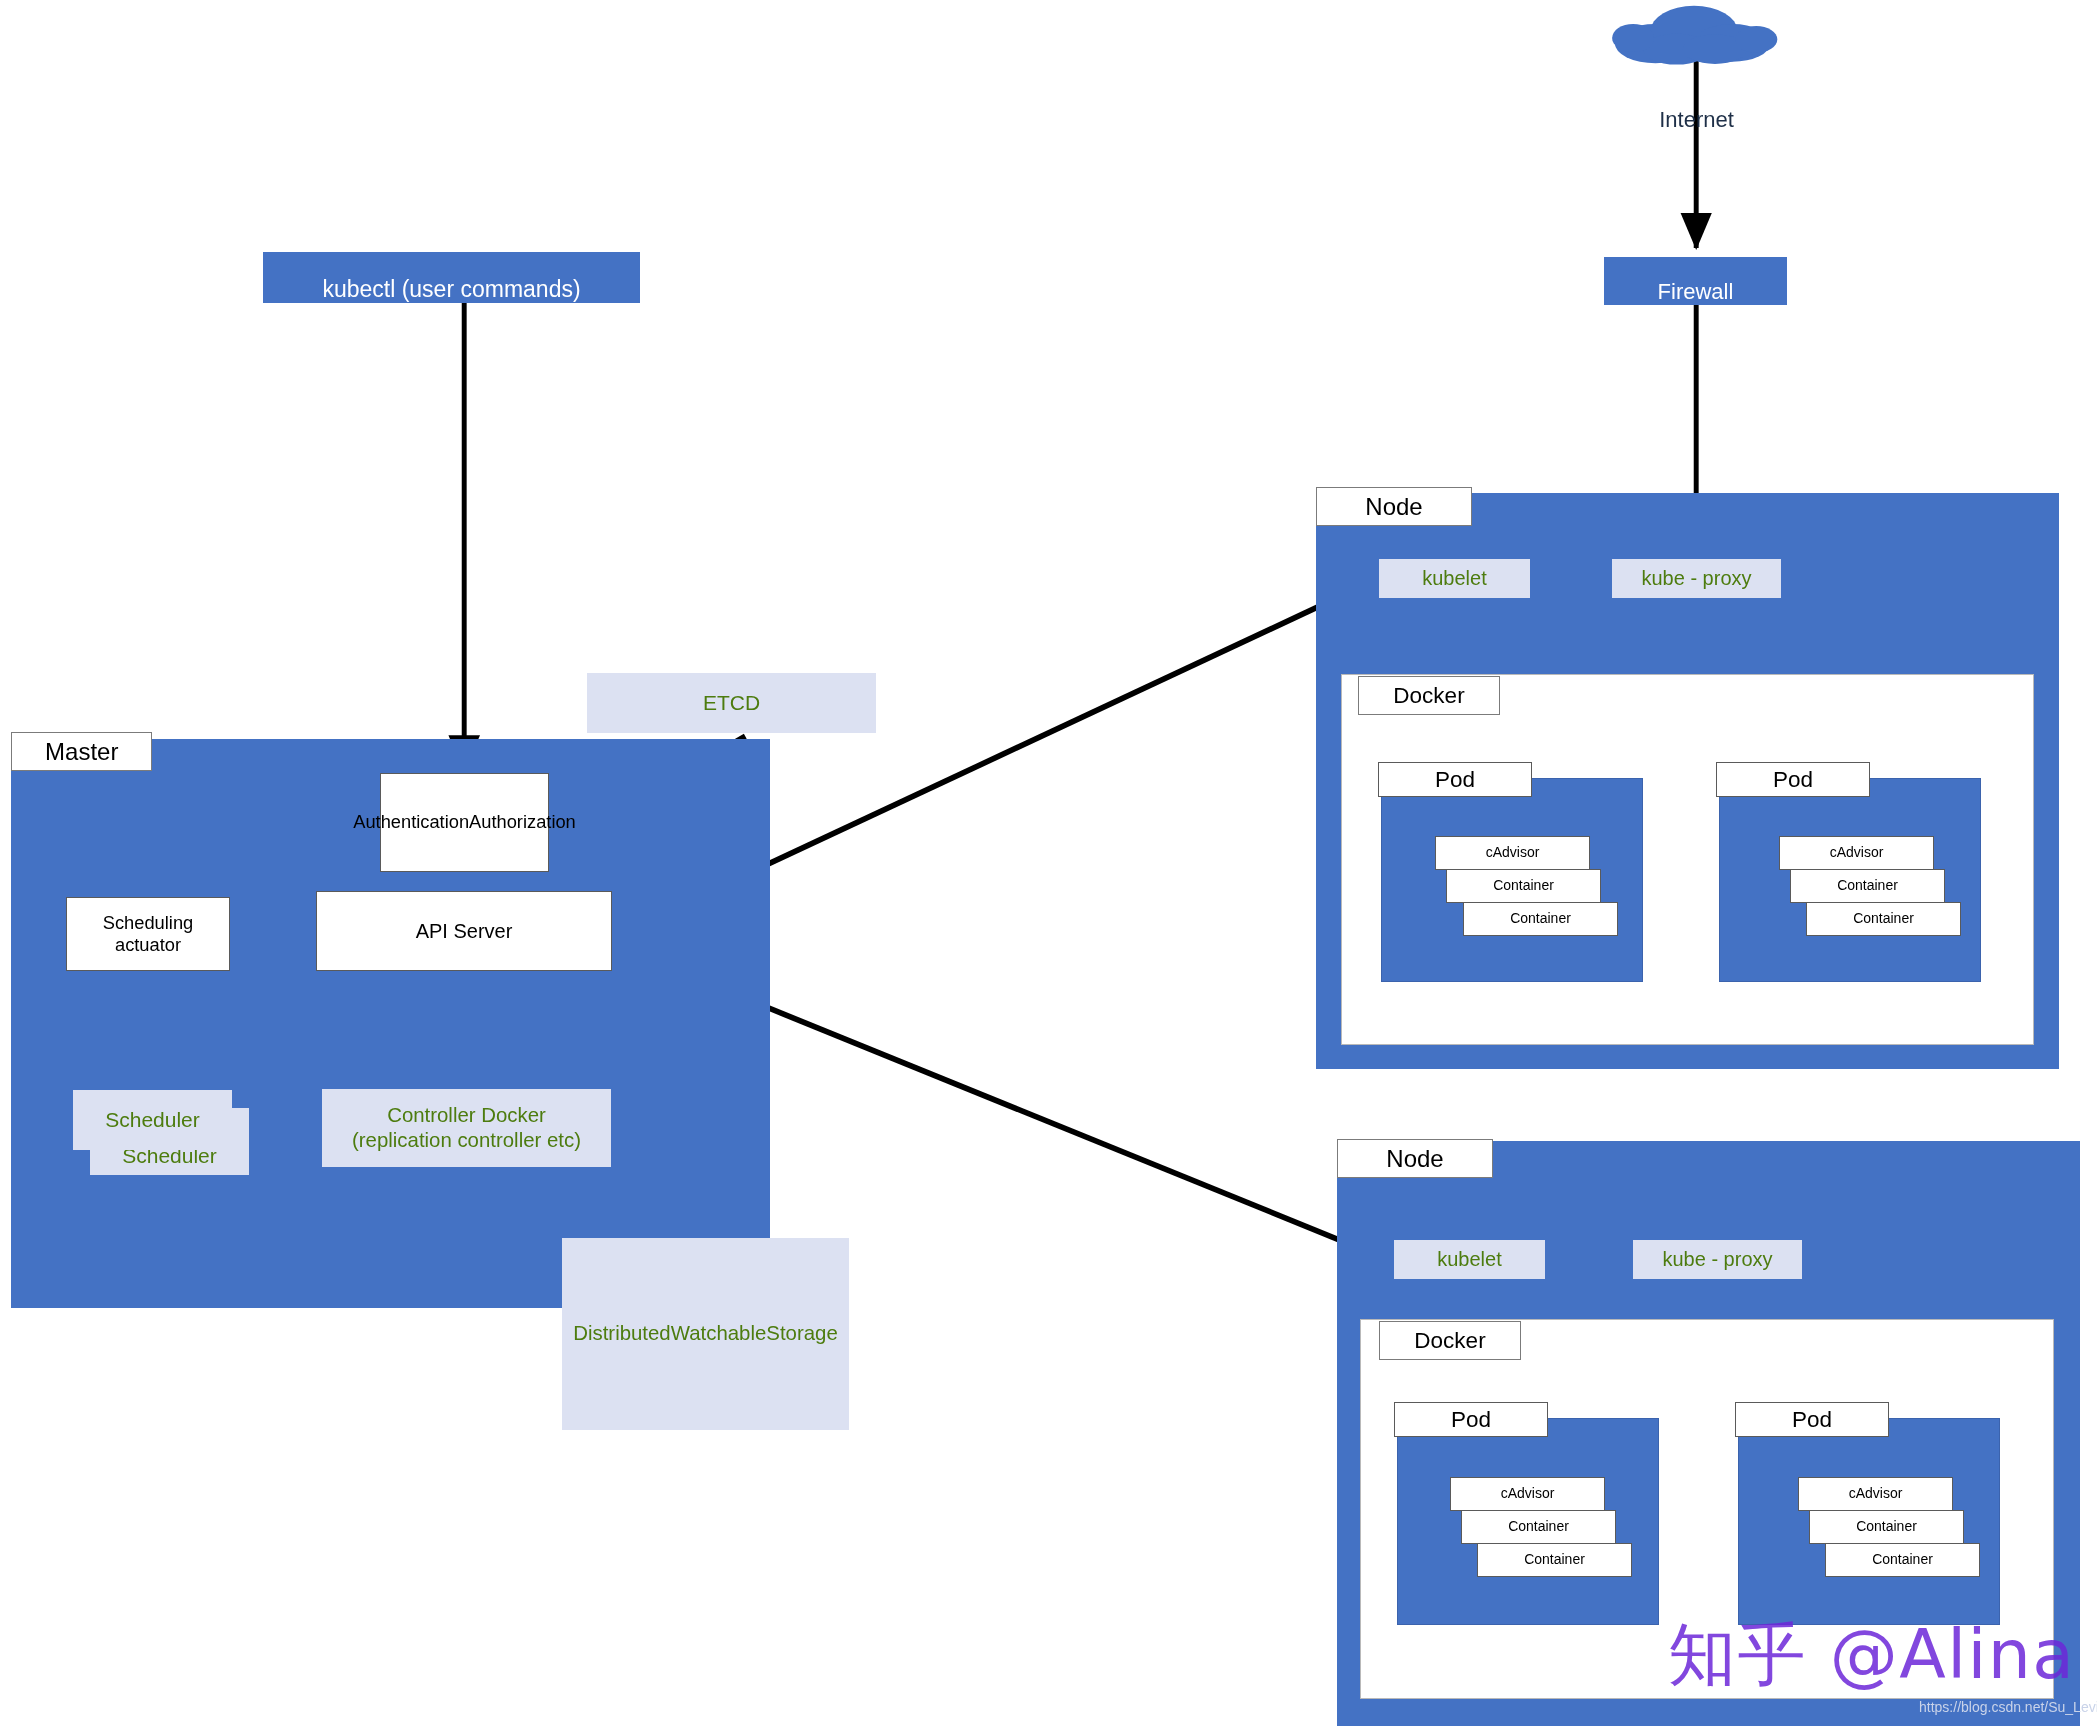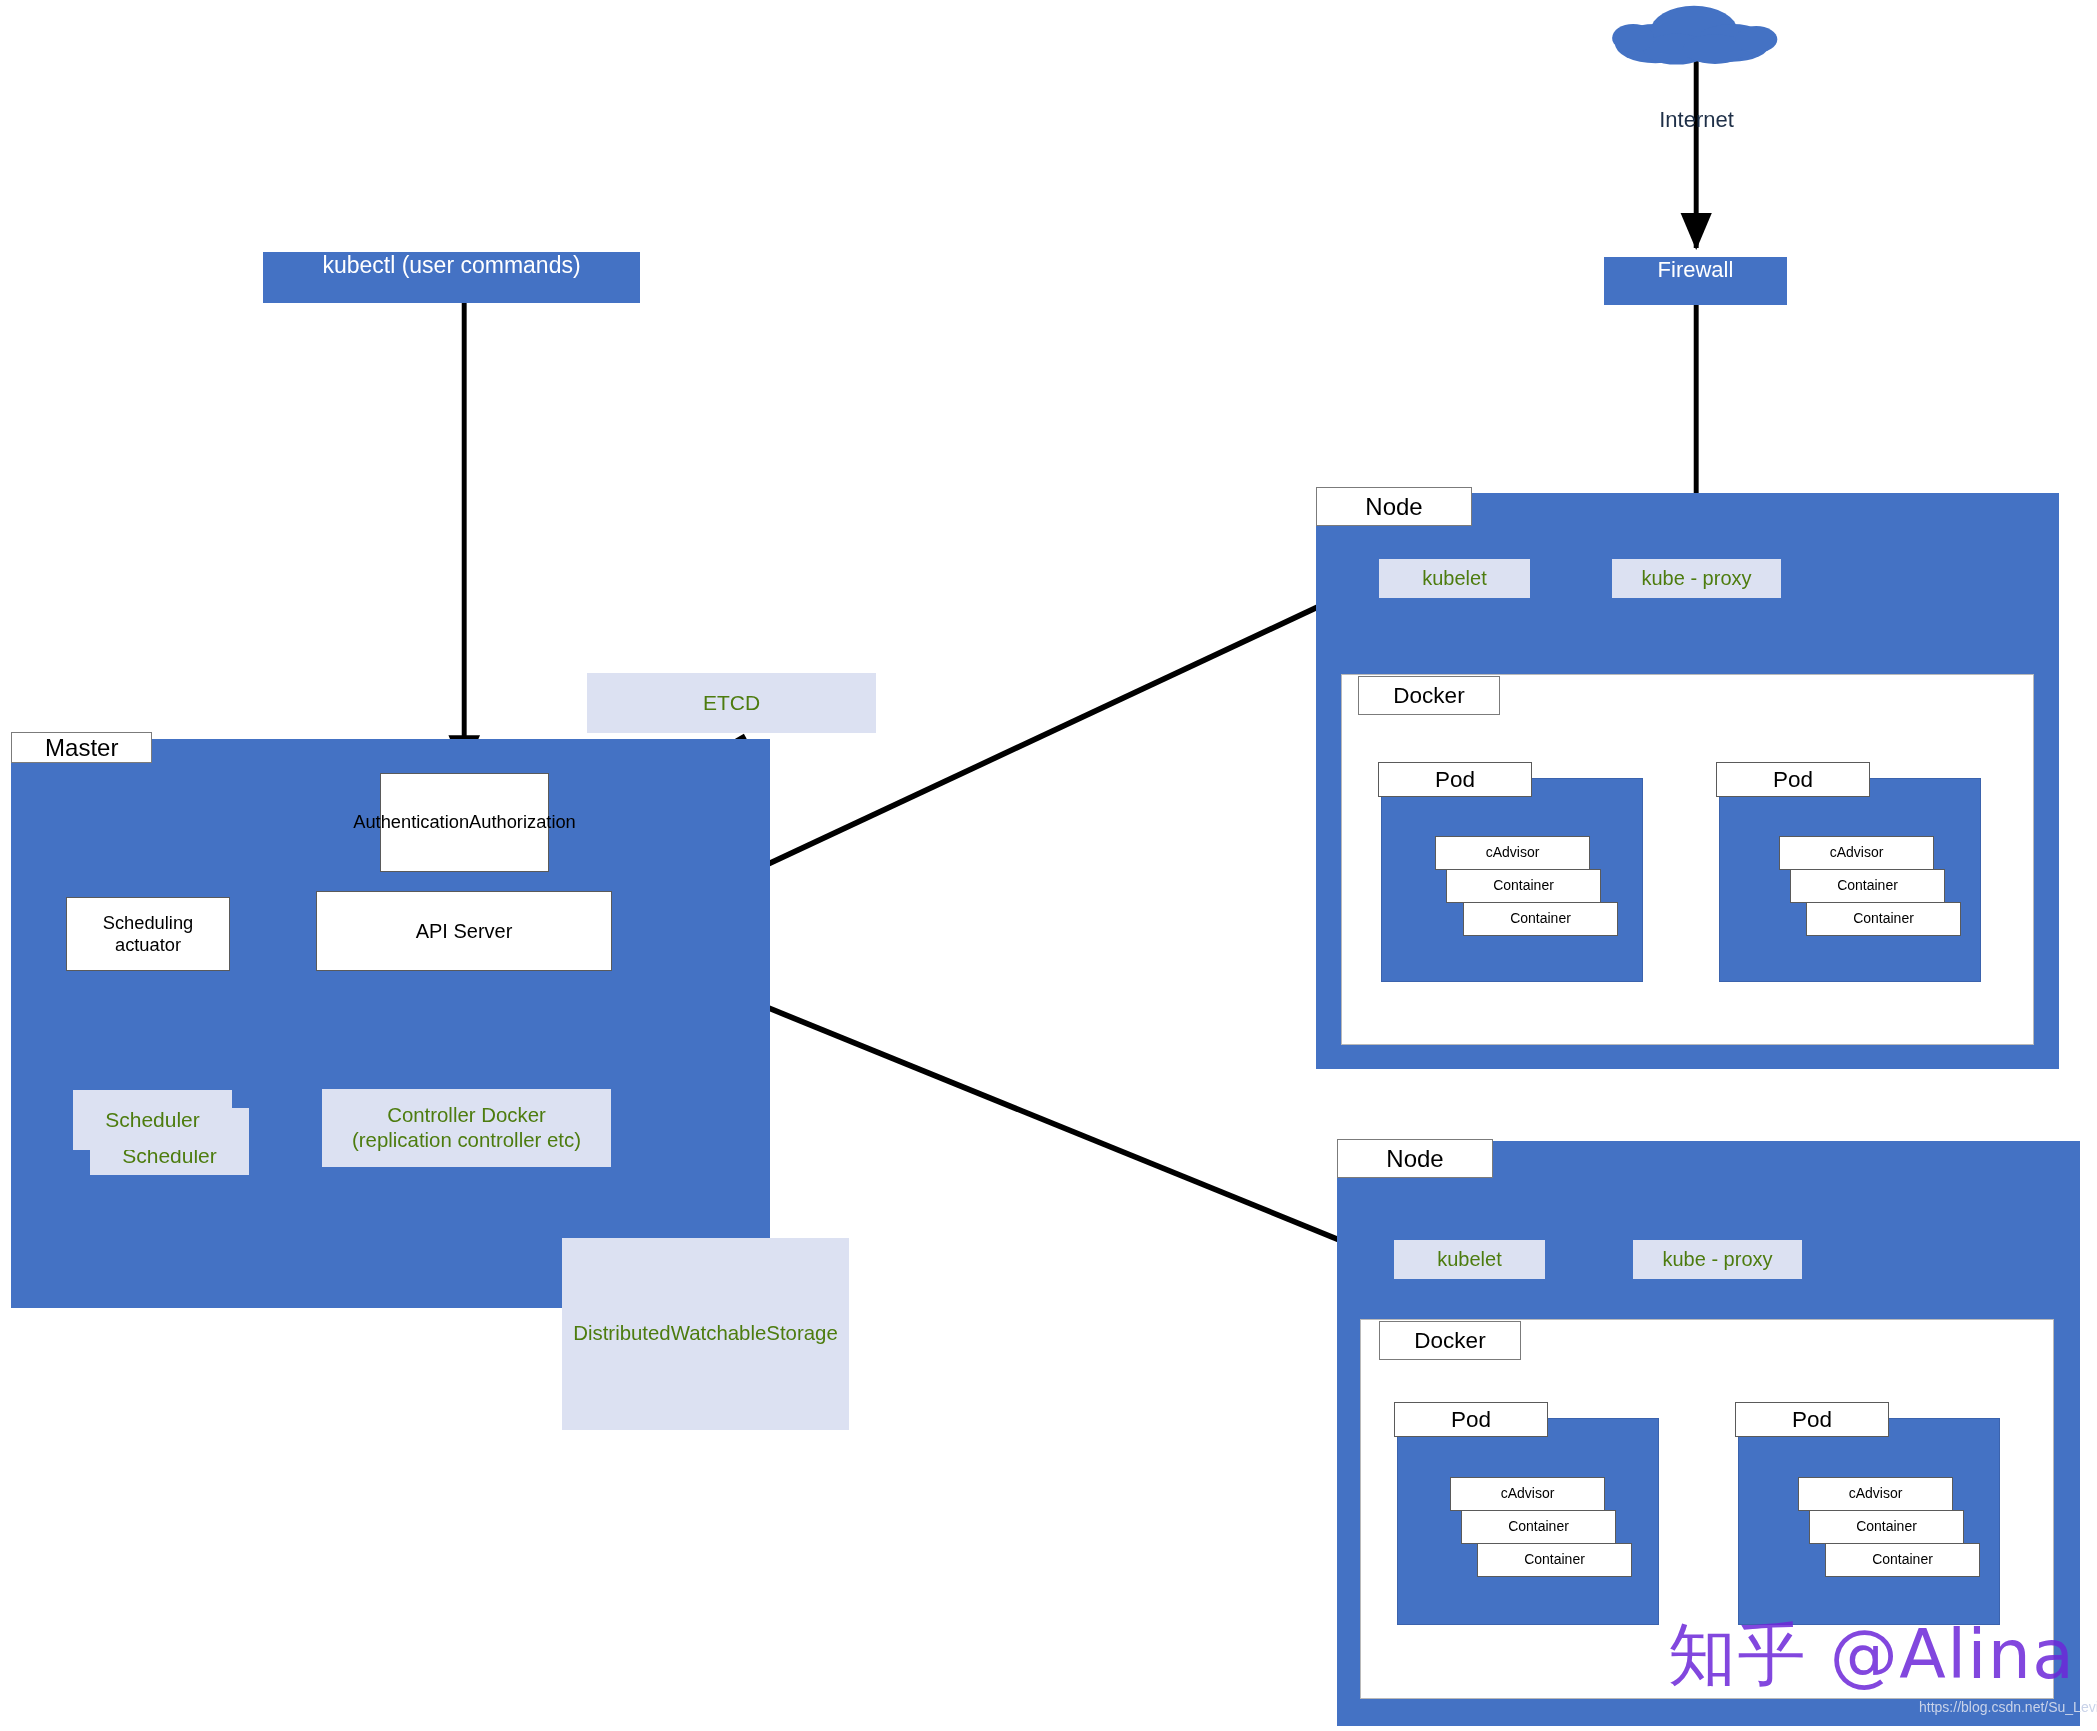--- a/index.html
+++ b/index.html
@@ -17,21 +17,21 @@
   }
   .abs{position:absolute;box-sizing:border-box;}
 
   
   .blue-fill{
     background:#4472C4;
   }
   .blue-solid-box{
     background:#4472C4;
     color:#ffffff;
-    display:flex;align-items:flex-start;justify-content:center;
+    display:flex;align-items:flex-end;justify-content:center;
     text-align:center;
   }
   .white-box{
     background:#ffffff;
     border:0.7px solid #5a5a5a;
     color:#000000;
     display:flex;align-items:center;justify-content:center;
     text-align:center;
     line-height:1.22;
   }
@@ -150,21 +150,21 @@
 
   <div class="abs blue-solid-box" style="left:263px;top:252px;width:377px;height:51px;font-size:23px;">
     <span>kubectl (user commands)</span>
   </div>
 
   <div class="abs lav-box" style="left:587px;top:673px;width:289px;height:60px;font-size:21px;">
     <span>ETCD</span>
   </div>
 
   <div class="abs blue-fill" style="left:11.3px;top:739px;width:759px;height:569px;"></div>
-  <div class="abs corner-label" style="left:11.3px;top:732px;width:141px;height:31px;font-size:24px;">
+  <div class="abs corner-label" style="left:11.3px;top:732px;width:141px;height:39px;font-size:24px;">
     <span>Master</span>
   </div>
 
   <div class="abs white-box" style="left:380px;top:773px;width:169px;height:99px;font-size:18.3px;">
     <span>Authentication</span>
     <span>Authorization</span>
   </div>
 
   <div class="abs white-box" style="left:316px;top:891px;width:296px;height:80px;font-size:20px;">
     <span>API Server</span>

